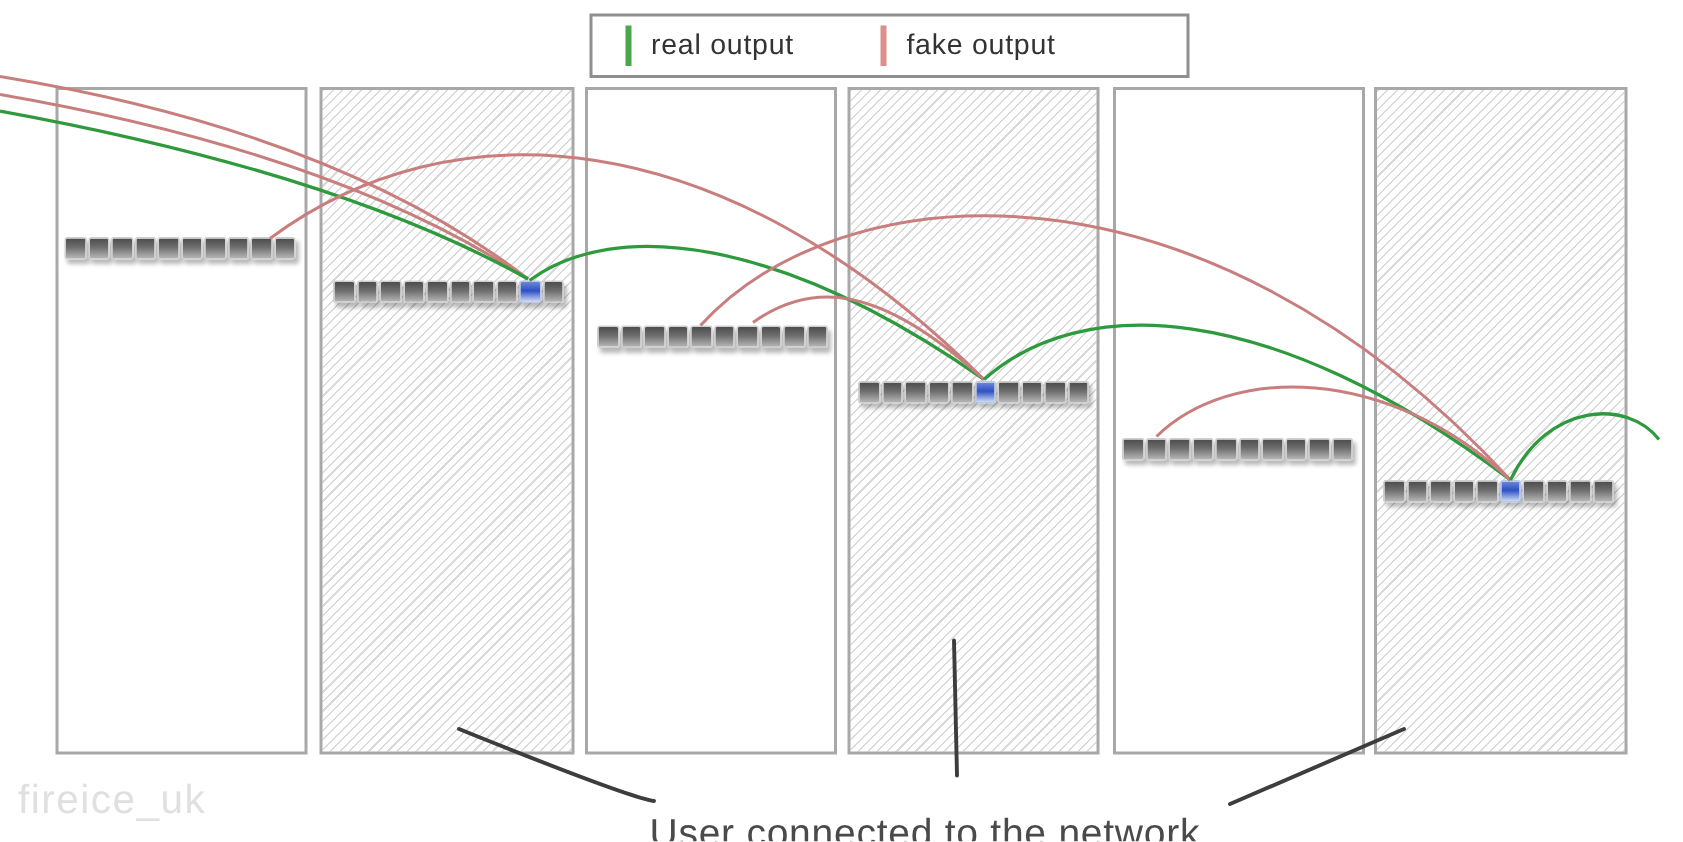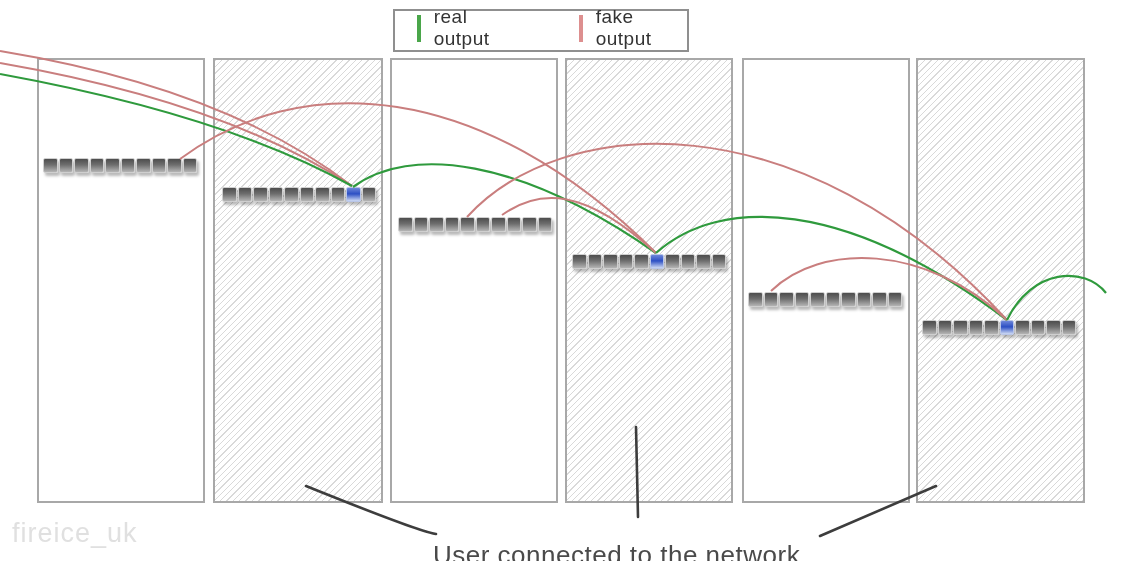--- a/index.html
+++ b/index.html
@@ -25,22 +25,22 @@
   .sq.blue{
     background:linear-gradient(to bottom,#6d86d8 0%,#2d50c4 45%,#cdd9f3 100%);
     border-color:#b9c6e8;
   }
   #curves-layer{position:absolute;left:0;top:0;width:1122px;height:561px;pointer-events:none;}
   #curves-layer path{fill:none;}
   path.curve-real{stroke-width:2.2px;}
   path.curve-fake{stroke-width:2px;}
   path.annotation{stroke-width:2.6px;stroke-linecap:round;}
   #legend{
-    position:absolute;left:393px;top:9px;width:296px;height:43px;box-sizing:border-box;
-    border:2px solid #8f8f8f;background:#ffffff;display:flex;align-items:flex-end;padding-left:22px;
+    position:absolute;left:393px;top:9px;width:400px;height:43px;box-sizing:border-box;
+    border:2px solid #8f8f8f;background:#ffffff;display:flex;align-items:center;padding-left:22px;
   }
   .legend-item{display:flex;align-items:center;}
   .legend-bar{width:4px;height:27px;margin-right:13px;}
   .legend-label{font-size:19px;color:#333333;letter-spacing:0.5px;}
   #caption{
     position:absolute;left:433px;top:512px;font-size:26px;color:#4a4a4a;letter-spacing:0.5px;white-space:nowrap;margin-top:28px;
   }
   #watermark{
     position:absolute;left:12px;top:518px;font-size:27px;color:#e0e0e0;letter-spacing:1px;
   }

